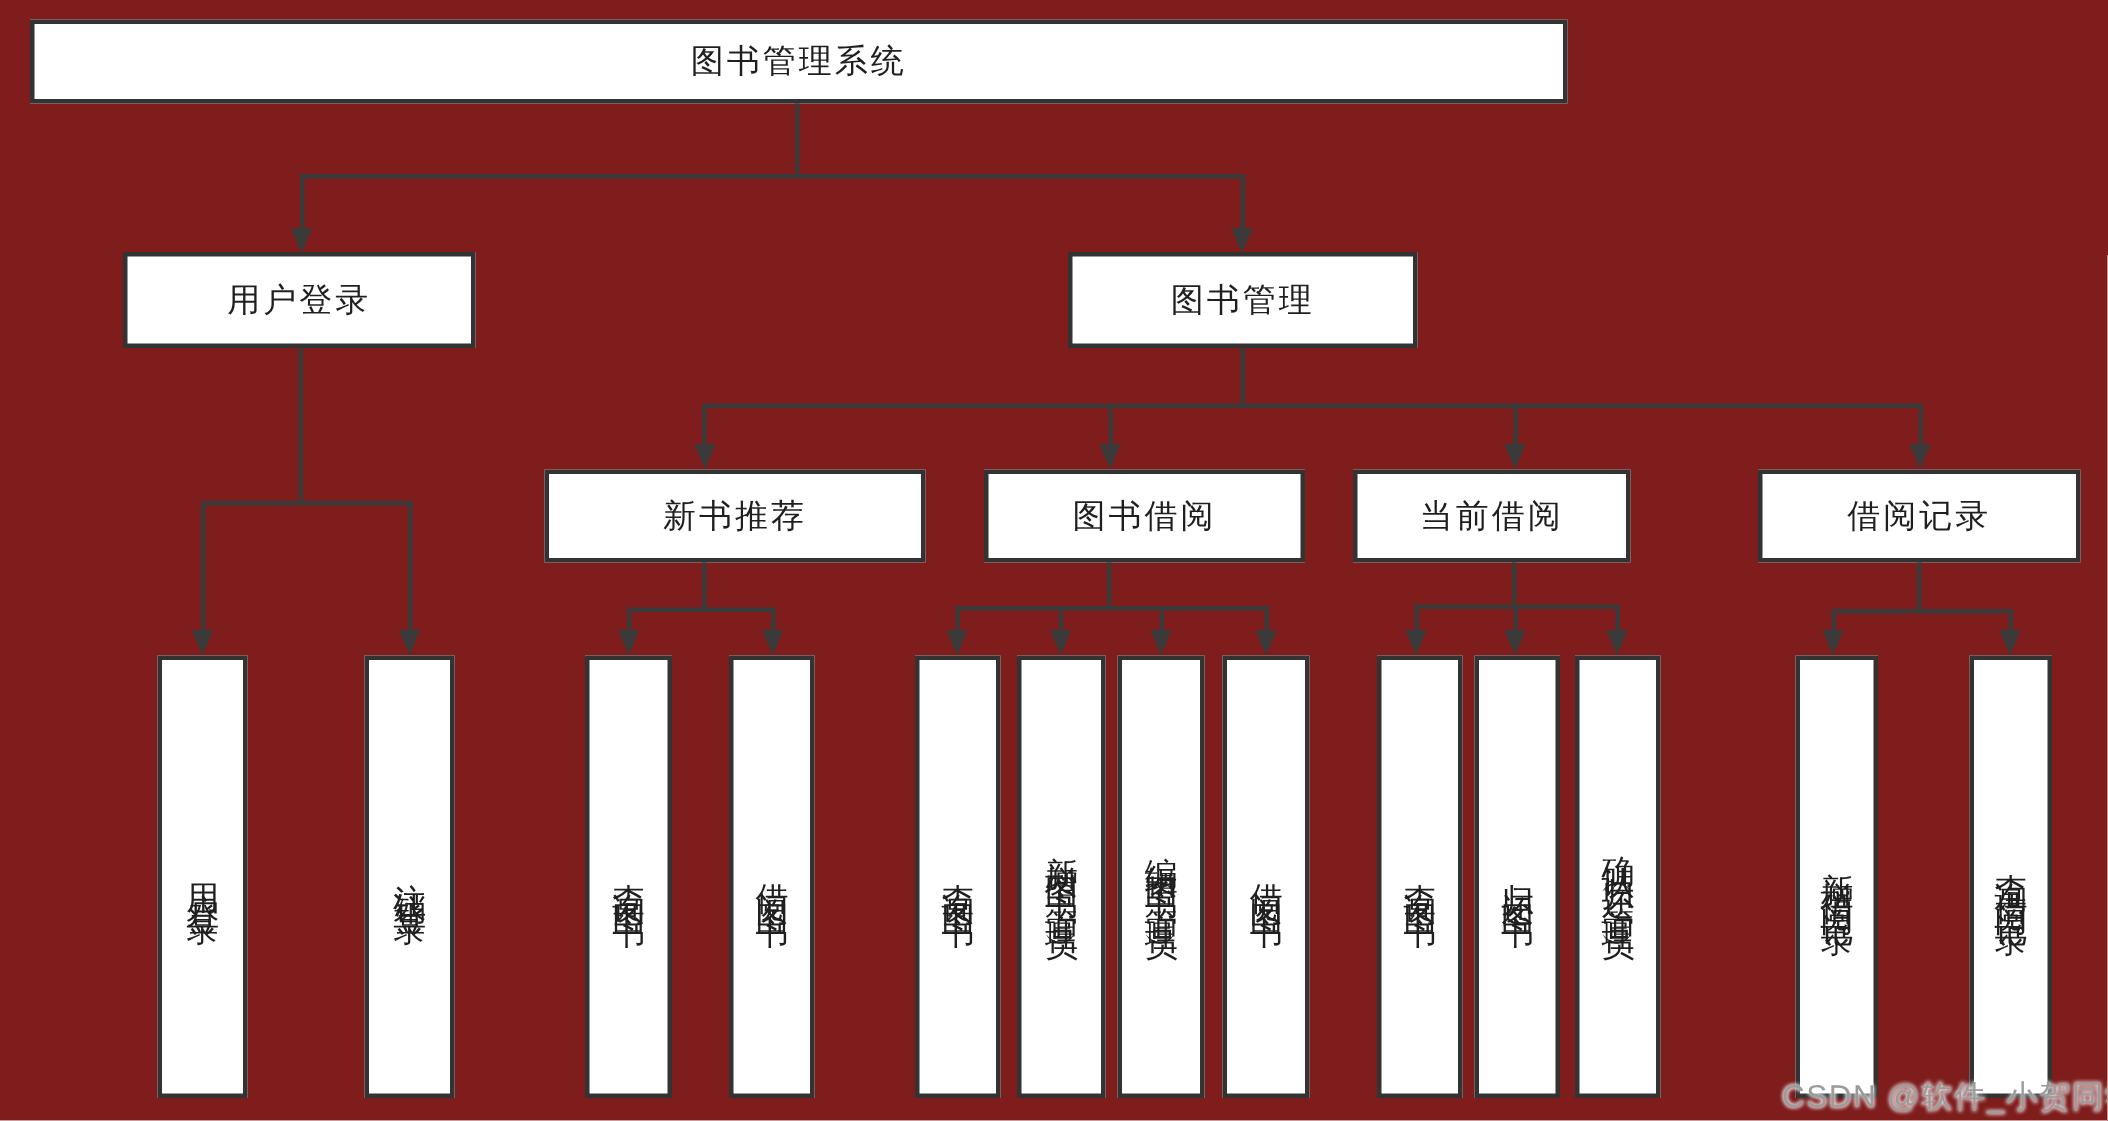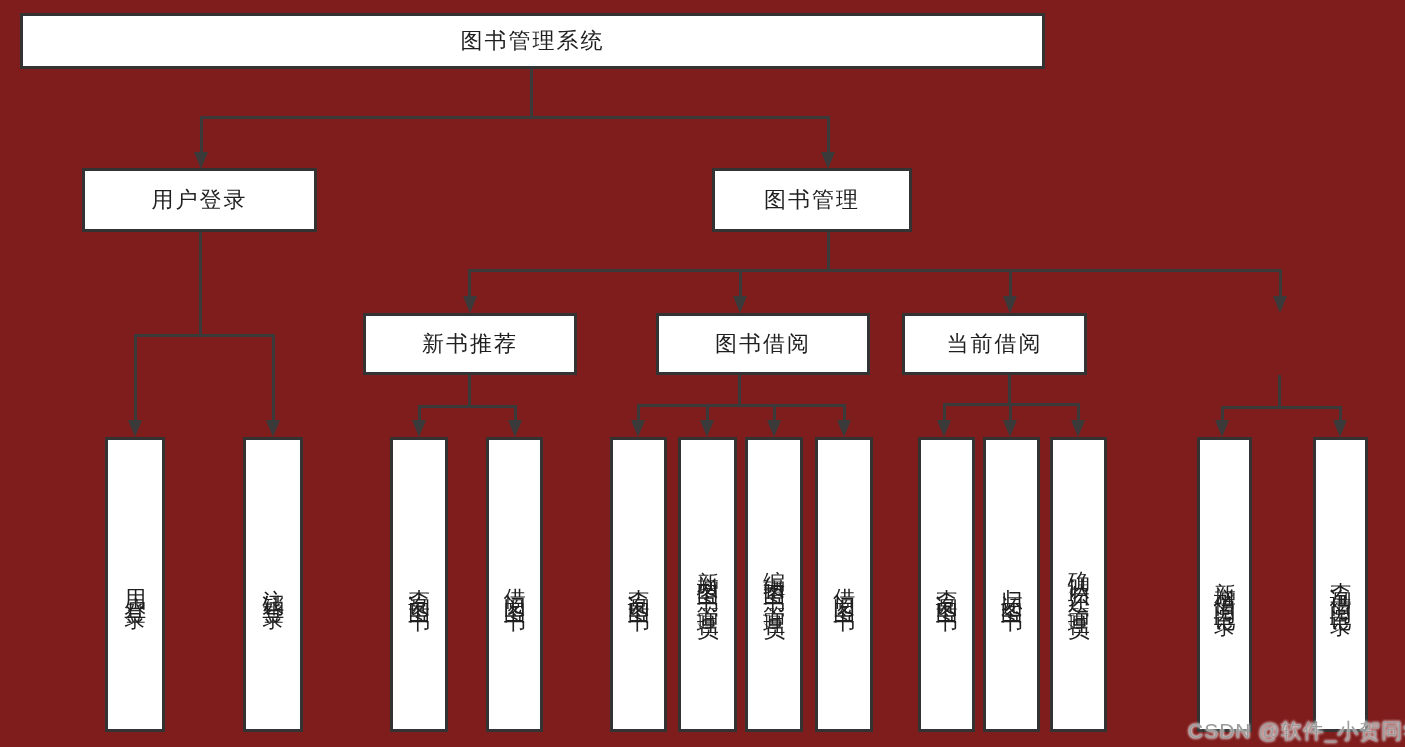--- a/index.html
+++ b/index.html
@@ -41,21 +41,21 @@
   <div class="vline" style="left:530px;top:69px;height:48px;"></div>
   <div class="hline" style="left:200px;top:116px;width:630px;"></div>
   <div class="vline" style="left:200px;top:116px;height:38px;"></div>
   <div class="arrow" style="left:194px;top:152px;"></div>
   <div class="vline" style="left:827px;top:116px;height:38px;"></div>
   <div class="arrow" style="left:821px;top:152px;"></div>
 
   <div class="node" style="left:82px;top:168px;width:235px;height:64px;">
     <span class="hlabel">用户登录</span>
   </div>
-  <div class="node" style="left:712px;top:168px;width:200px;height:64px;">
+  <div class="node" style="left:712px;top:168px;width:233px;height:64px;">
     <span class="hlabel">图书管理</span>
   </div>
 
   <div class="vline" style="left:199px;top:232px;height:104px;"></div>
   <div class="hline" style="left:134px;top:334px;width:141px;"></div>
   <div class="vline" style="left:134px;top:334px;height:88px;"></div>
   <div class="arrow" style="left:128px;top:420px;"></div>
   <div class="vline" style="left:272px;top:334px;height:88px;"></div>
   <div class="arrow" style="left:266px;top:420px;"></div>
 
@@ -63,28 +63,31 @@
   <div class="hline" style="left:469px;top:269px;width:813px;"></div>
   <div class="vline" style="left:468px;top:269px;height:29px;"></div>
   <div class="arrow" style="left:463px;top:296px;"></div>
   <div class="vline" style="left:739px;top:269px;height:29px;"></div>
   <div class="arrow" style="left:733px;top:296px;"></div>
   <div class="vline" style="left:1009px;top:269px;height:29px;"></div>
   <div class="arrow" style="left:1003px;top:296px;"></div>
   <div class="vline" style="left:1279px;top:269px;height:29px;"></div>
   <div class="arrow" style="left:1273px;top:296px;"></div>
 
-  <div class="node" style="left:363px;top:313px;width:214px;height:62px;">
+  <div class="node" style="left:363px;top:313px;width:254px;height:62px;">
     <span class="hlabel">新书推荐</span>
   </div>
   <div class="node" style="left:633px;top:313px;width:214px;height:62px;margin-left:23px;">
     <span class="hlabel">图书借阅</span>
   </div>
   <div class="node" style="left:902px;top:313px;width:185px;height:62px;">
     <span class="hlabel">当前借阅</span>
+  </div>
+  <div class="node" style="left:1172px;top:313px;width:215px;height:62px;">
+    <span class="hlabel">借阅记录</span>
   </div>
 
   <div class="vline" style="left:468px;top:375px;height:33px;"></div>
   <div class="hline" style="left:418px;top:405px;width:99px;"></div>
   <div class="vline" style="left:418px;top:405px;height:17px;"></div>
   <div class="arrow" style="left:412px;top:420px;"></div>
   <div class="vline" style="left:514px;top:405px;height:17px;"></div>
   <div class="arrow" style="left:508px;top:420px;"></div>
 
   <div class="vline" style="left:738px;top:375px;height:32px;"></div>

